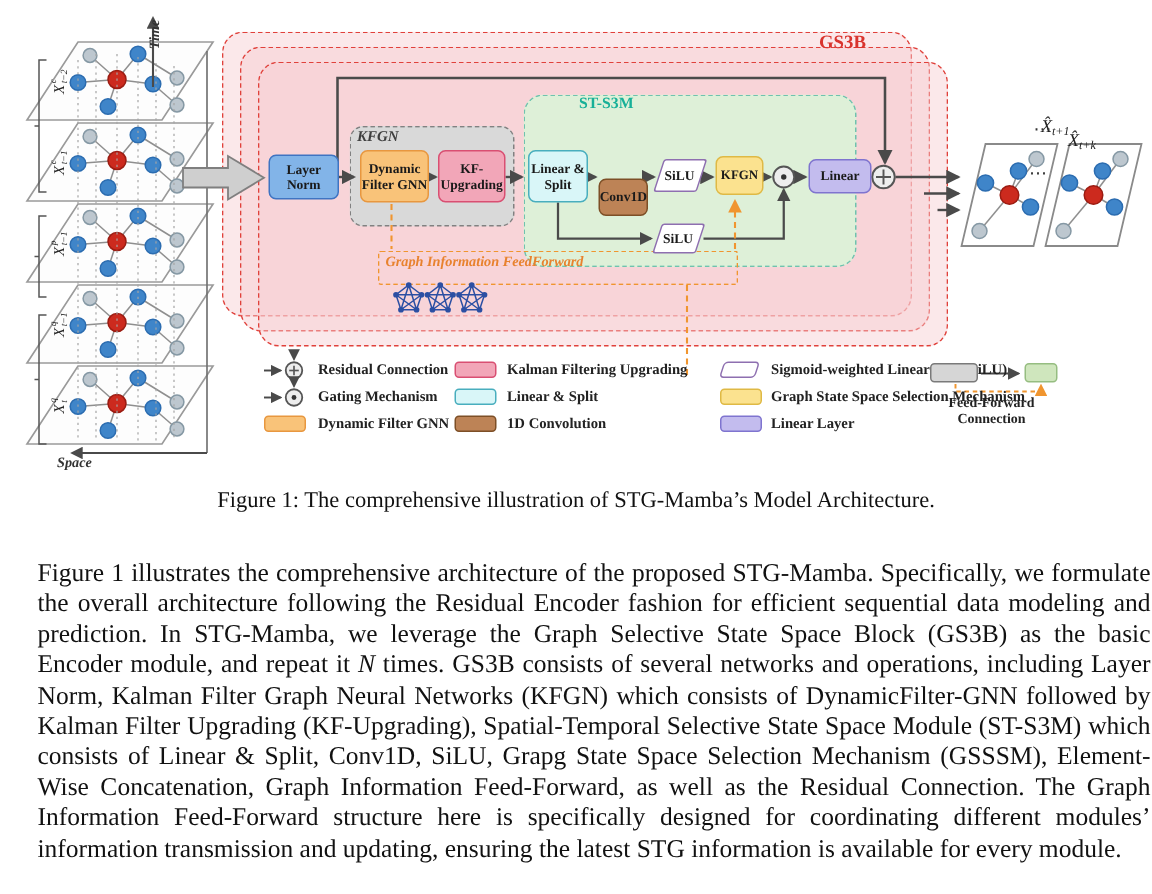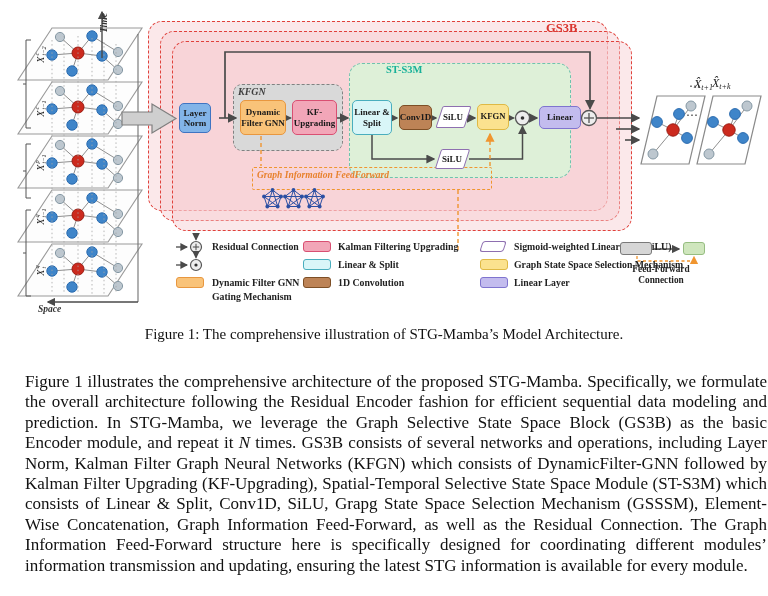--- a/index.html
+++ b/index.html
@@ -18,21 +18,21 @@
   svg.lines{position:absolute;left:0;top:0;z-index:2;pointer-events:none;}
 
   
   .bx{position:absolute;z-index:3;display:flex;align-items:center;justify-content:center;
       text-align:center;font-weight:bold;font-size:9px;line-height:1.12;
       border-radius:5px;color:#1a1a1a;}
   .b-ln{background:#82b4e8;border:1.3px solid #3f74c2;}
   .b-dfg{background:#f9c379;border:1.3px solid #e8973f;}
   .b-kf{background:#f2a6b8;border:1.3px solid #d94f72;}
   .b-ls{background:#d9f6f8;border:1.3px solid #49aebe;}
-  .b-cv{background:#bd8356;border:1.3px solid #7d4f26;}
+  .b-cv{background:#bd8356;border:1.3px solid #7d4f26;margin-top:14px;}
   .b-gs{background:#fbe28f;border:1.3px solid #dfb945;font-size:8.6px;}
   .b-li{background:#c3bcee;border:1.3px solid #7f74cf;}
   .b-silu{background:#ffffff;border:1.3px solid #8e6fb0;transform:skewX(-18deg);border-radius:2px;}
   .b-silu .unskew{transform:skewX(18deg);display:block;}
 
   .rlabel{position:absolute;z-index:3;white-space:nowrap;}
   .l-gs3b{color:#d9342e;font-weight:bold;font-size:12.5px;}
   .l-kfgn{color:#3f3f3f;font-weight:bold;font-style:italic;font-size:10px;}
   .l-sts3m{color:#17b098;font-weight:bold;font-size:10.5px;padding-left:32px;}
   .l-gif{color:#e8822e;font-weight:bold;font-style:italic;font-size:9.5px;}
@@ -277,45 +277,45 @@
         </span>
     </div>
     <div class="inlabel" style="left:22px;top:264px;">
       <span>X</span>
         <span class="supsub">
           <span>q</span>
           <span>t</span>
         </span>
     </div>
 
-    <div class="bx b-ln" style="left:179px;top:103px;width:32px;height:30px;">Layer Norm</div>
+    <div class="bx b-ln" style="left:179px;top:103px;width:47px;height:30px;">Layer Norm</div>
     <div class="bx b-dfg" style="left:240px;top:100px;width:46px;height:35px;">Dynamic Filter GNN</div>
     <div class="bx b-kf" style="left:292px;top:100px;width:45px;height:35px;">KF-Upgrading</div>
     <div class="bx b-ls" style="left:352px;top:100px;width:40px;height:35px;">Linear &amp; Split</div>
     <div class="bx b-cv" style="left:399px;top:105px;width:33px;height:25px;">Conv1D</div>
     <div class="bx b-silu" style="left:439px;top:106px;width:29px;height:22px;">
       <span class="unskew">SiLU</span>
     </div>
     <div class="bx b-gs" style="left:477px;top:104px;width:32px;height:26px;">KFGN</div>
     <div class="bx b-li" style="left:539px;top:106px;width:42px;height:23px;">Linear</div>
     <div class="bx b-silu" style="left:438px;top:149px;width:29px;height:20px;">
       <span class="unskew">SiLU</span>
     </div>
 
     <div class="outlabel" style="left:650px;top:77px;margin-left:44px;">
       <span>X̂</span><span class="osub">t+1</span>
     </div>
     <div class="odots" style="left:689px;top:79px;">⋯</div>
-    <div class="outlabel" style="left:712px;top:76px;">
+    <div class="outlabel" style="left:712px;top:86px;">
       <span>X̂</span><span class="osub">t+k</span>
     </div>
     <div class="odots" style="left:686px;top:108px;">⋯</div>
 
     <div class="ltext" style="left:212px;top:241px;">Residual Connection</div>
-    <div class="ltext" style="left:212px;top:259px;margin-top:32px;">Gating Mechanism</div>
+    <div class="ltext" style="left:212px;top:259px;">Gating Mechanism</div>
     <div class="sw sw-dfg" style="left:176px;top:277px;"></div>
     <div class="ltext" style="left:212px;top:277px;">Dynamic Filter GNN</div>
 
     <div class="sw sw-kal" style="left:303px;top:241px;"></div>
     <div class="ltext" style="left:338px;top:241px;">Kalman Filtering Upgrading</div>
     <div class="sw sw-ls" style="left:303px;top:259px;"></div>
     <div class="ltext" style="left:338px;top:259px;">Linear &amp; Split</div>
     <div class="sw sw-cv" style="left:303px;top:277px;"></div>
     <div class="ltext" style="left:338px;top:277px;">1D Convolution</div>
 

